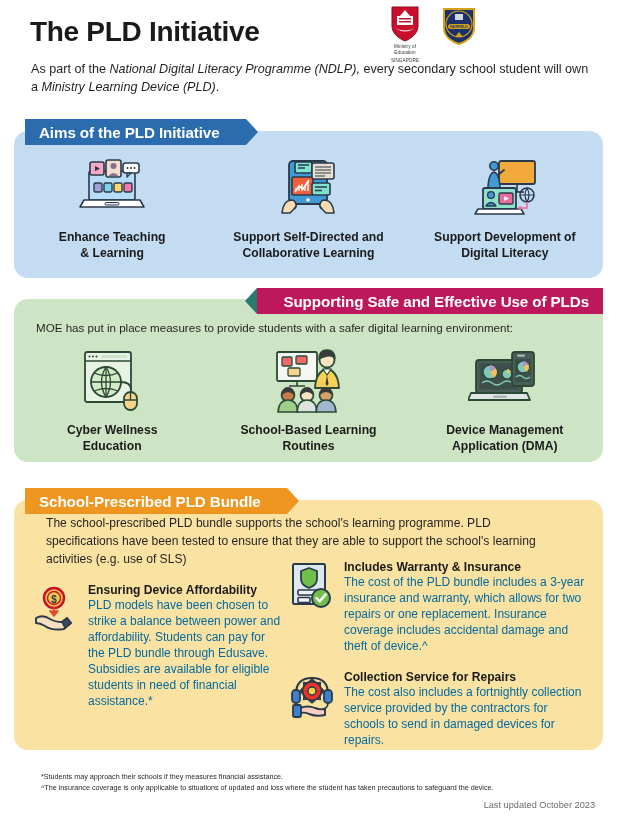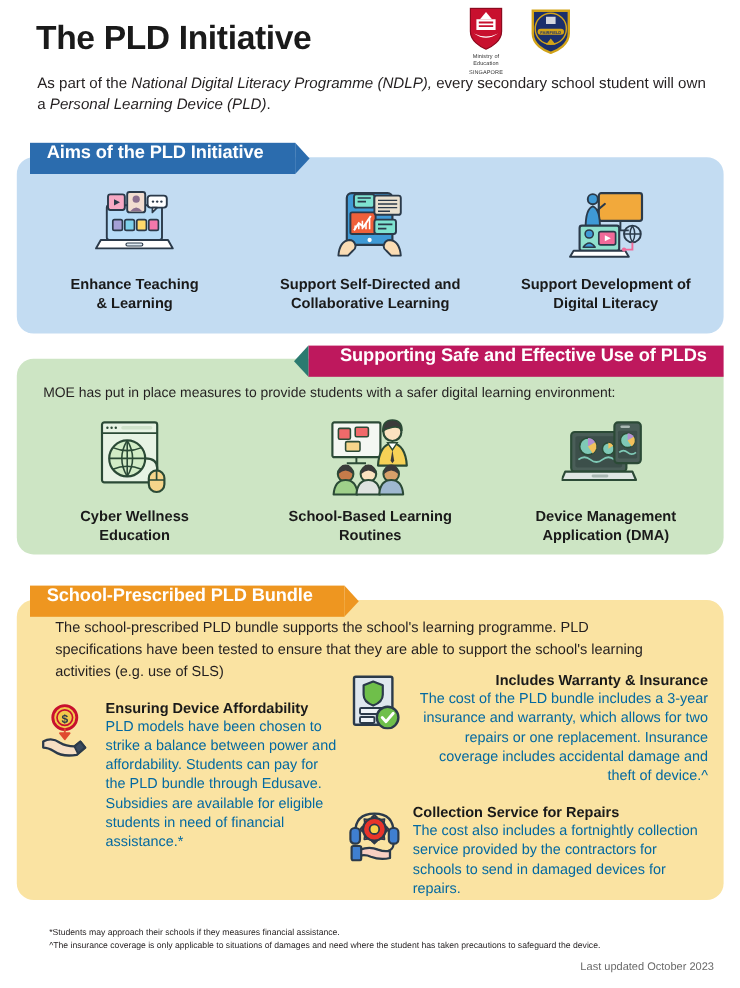--- a/index.html
+++ b/index.html
@@ -32,21 +32,21 @@
   .logo-school { width: 40px; }
 
   
   .panel { position: absolute; border-radius: 14px; }
   .panel-blue   { left: 14px;  top: 131px; width: 589px; height: 147px; background: #c3dcf2; }
   .panel-green  { left: 14px;  top: 299px; width: 589px; height: 163px; background: #cde5c4; }
   .panel-yellow { left: 14px;  top: 500px; width: 589px; height: 250px; background: #fae3a2; }
 
   
   .tag {
-    position: absolute; height: 26px; display: flex; align-items: flex-start;
+    position: absolute; height: 26px; display: flex; align-items: center;
     color: #ffffff; font-weight: bold; font-size: 15.2px; letter-spacing: -0.1px;
     white-space: nowrap;
   }
   .tag-left { padding: 0 26px 0 14px; }
   .tag-left::after {
     content: ""; position: absolute; right: -12px; top: 0;
     border-left: 12px solid currentColor; border-top: 13px solid transparent;
     border-bottom: 13px solid transparent;
   }
   .tag-right { padding: 0 14px 0 26px; }
@@ -81,42 +81,42 @@
     position: absolute; left: 46px; top: 515px; width: 520px;
     font-size: 12.1px; line-height: 1.48; color: #231f20;
   }
   .feat { position: absolute; display: flex; gap: 8px; }
   .feat-icon { flex: 0 0 auto; width: 46px; padding-top: 2px; }
   .feat-text { flex: 1; }
   .feat-title { font-weight: bold; font-size: 12.1px; color: #1a1a1a; margin-bottom: 1px; }
   .feat-body  { font-size: 12px; line-height: 1.33; color: #0369a1; }
 
   .feat-afford   { left: 34px;  top: 583px; width: 250px; }
-  .feat-warranty { left: 290px; top: 560px; width: 300px; text-align: right; }
+  .feat-warranty { left: 290px; top: 560px; width: 300px; }
   .feat-repair   { left: 290px; top: 670px; width: 300px; }
 
   
   .footnotes {
     position: absolute; left: 41px; top: 771px; width: 550px;
     font-size: 7.2px; line-height: 1.55; color: #231f20;
   }
   .updated {
     position: absolute; right: 22px; top: 800px;
     font-size: 9.2px; font-weight: normal; color: #6a6a6a;
   }
 </style>
 </head>
 <body>
 
 <div class="page">
 
   <div class="header">
     <div class="title">The PLD Initiative</div>
     <div class="intro">
-      <span>As part of the </span><i>National Digital Literacy Programme (NDLP),</i><span> every secondary school student will own a </span><i>Personal Learning Device (PLD)</i><span>.</span>
+      <span>As part of the </span><i>National Digital Literacy Programme (NDLP),</i><span> every secondary school student will own a </span><i>Ministry Learning Device (PLD)</i><span>.</span>
     </div>
 
     <div class="logos">
       <div class="logo-moe">
         <svg width="30" height="36" viewBox="0 0 30 36" style="display:block;margin:0 auto;">
           <path d="M2 1 H28 V20 C28 28 20 33 15 35 C10 33 2 28 2 20 Z" fill="#c8102e" stroke="#8b0a1e" stroke-width="1"></path>
           <path d="M7 10 h16 v9 h-16 z" fill="#ffffff"></path>
           <path d="M15 4 l5 6 h-10 z" fill="#ffffff"></path>
           <path d="M9 12 h12 v1.6 h-12 z M9 15 h12 v1.6 h-12 z" fill="#c8102e"></path>
           <path d="M5 22 q10 7 20 0 q-10 5 -20 0 z" fill="#ffffff"></path>
@@ -375,17 +375,17 @@
       </svg>
     </div>
     <div class="feat-text">
       <div class="feat-title">Collection Service for Repairs</div>
       <div class="feat-body">The cost also includes a fortnightly collection service  provided by the contractors for schools to send in damaged devices for repairs.</div>
     </div>
   </div>
 
   <div class="footnotes">
     <div>*Students may approach their schools if they measures financial assistance.</div>
-    <div>^The insurance coverage is only applicable to situations of damages and need where the student has taken precautions to safeguard the device.</div>
+    <div>^The insurance coverage is only applicable to situations of updated and loss where the student has taken precautions to safeguard the device.</div>
   </div>
   <div class="updated">Last updated October 2023</div>
 
 </div>
 
 </body></html>

